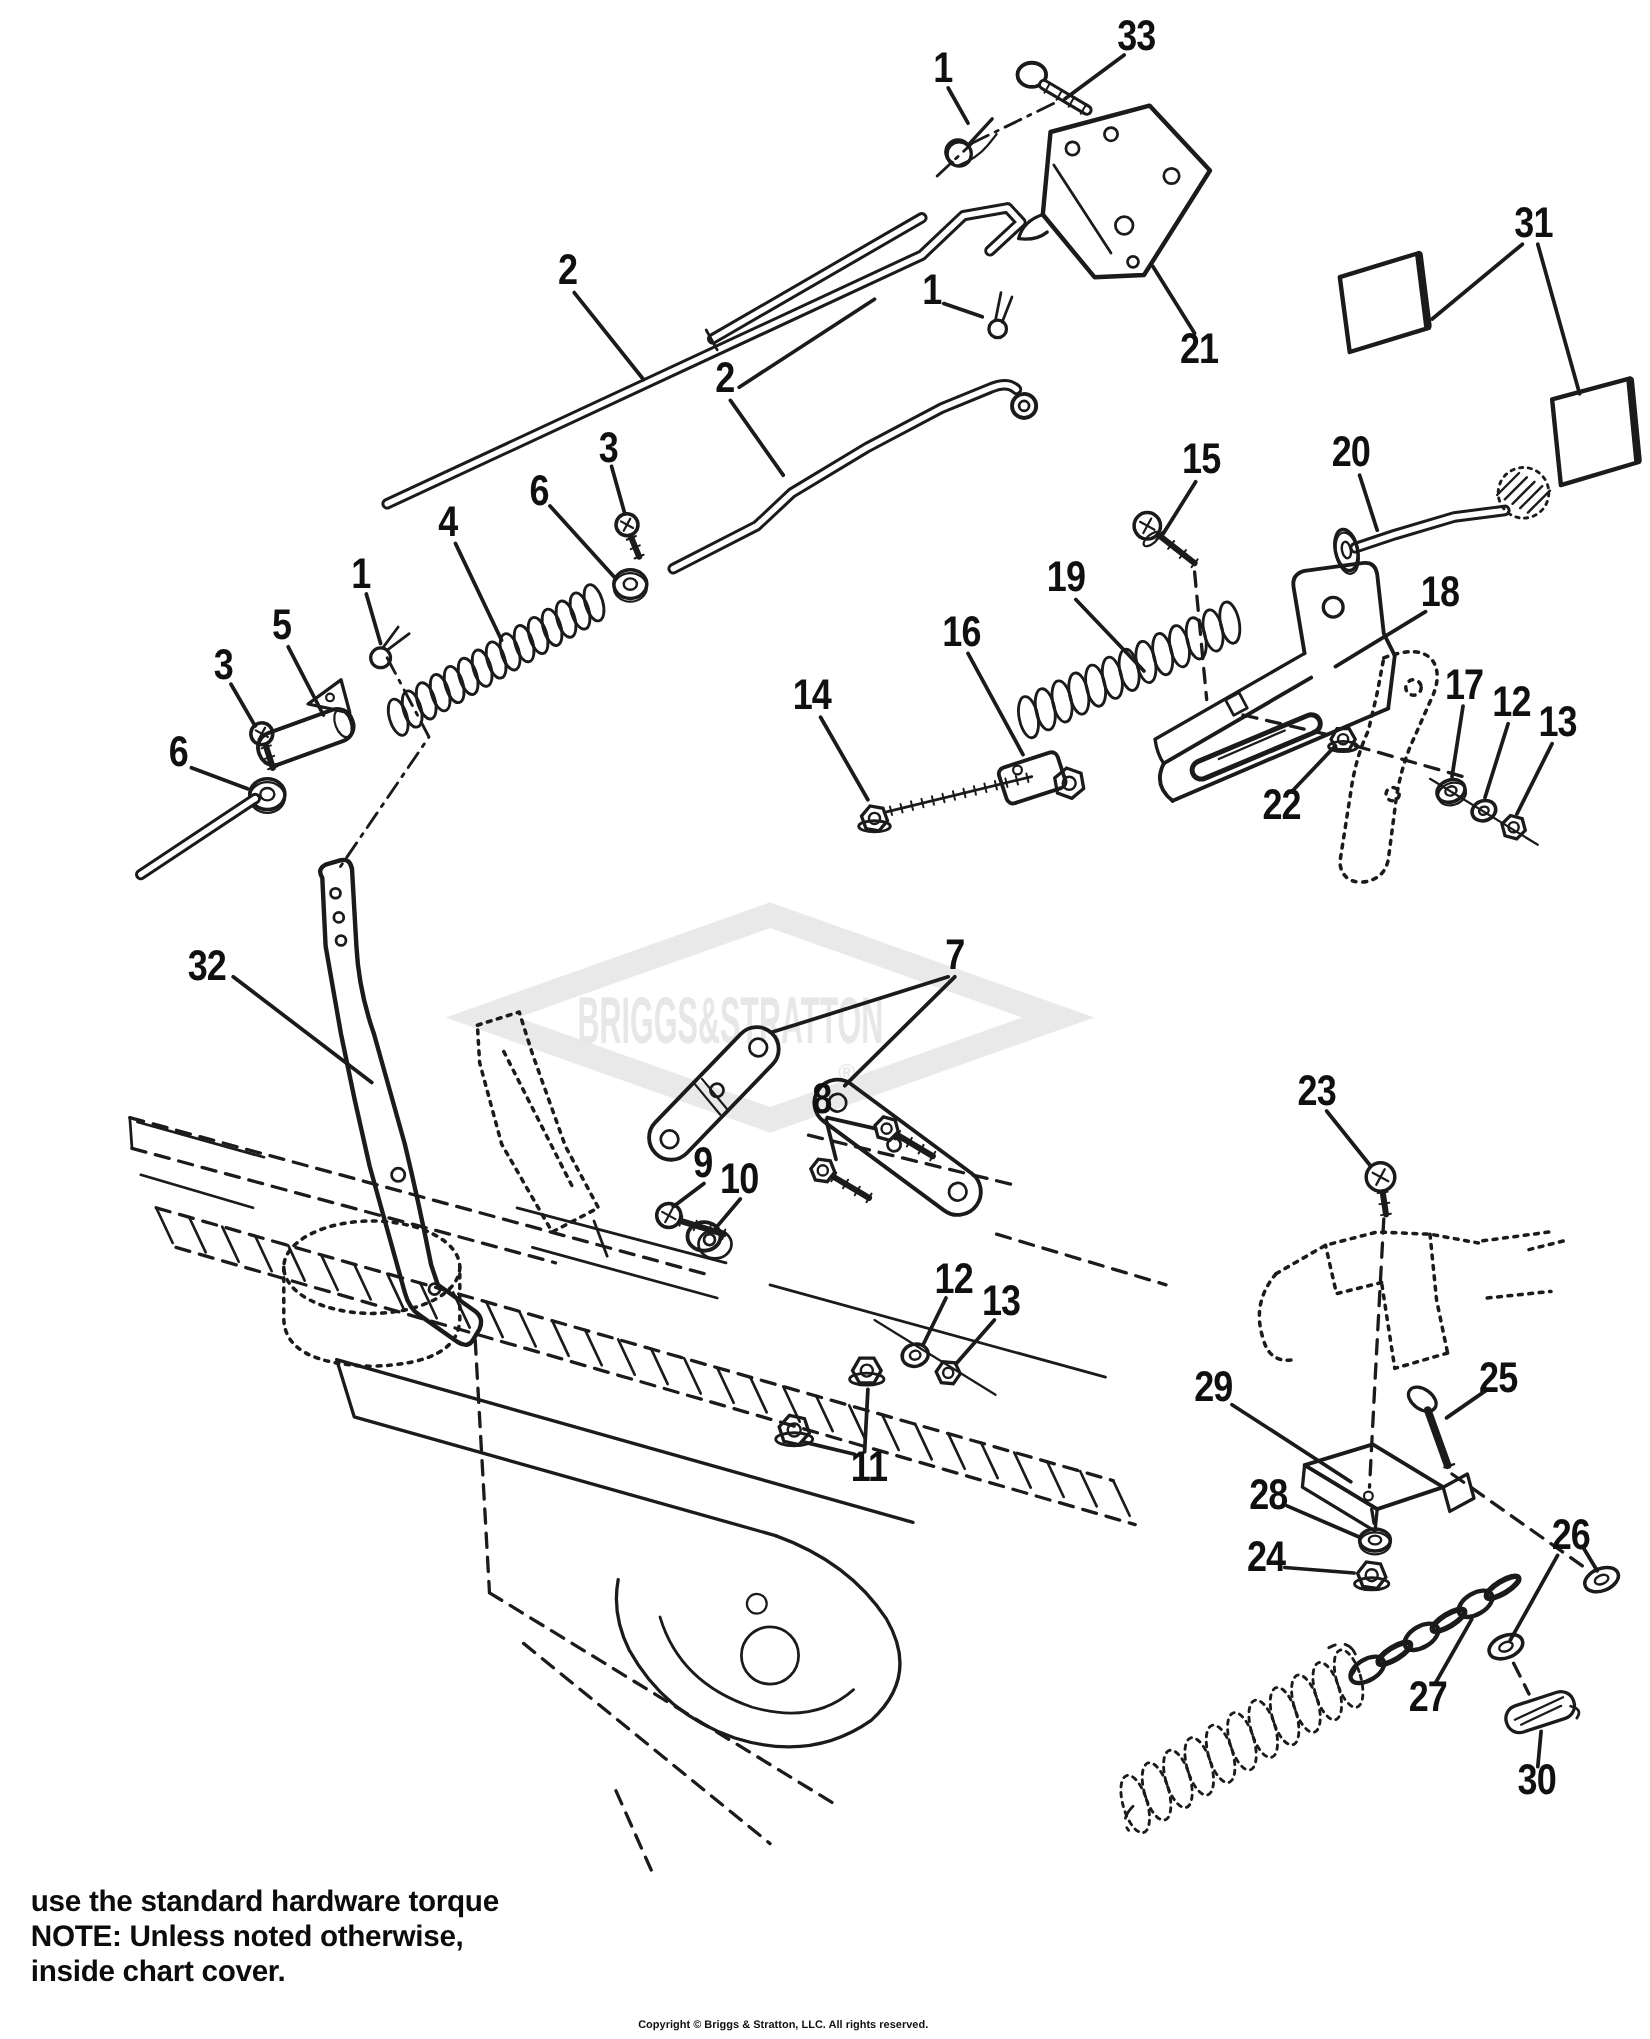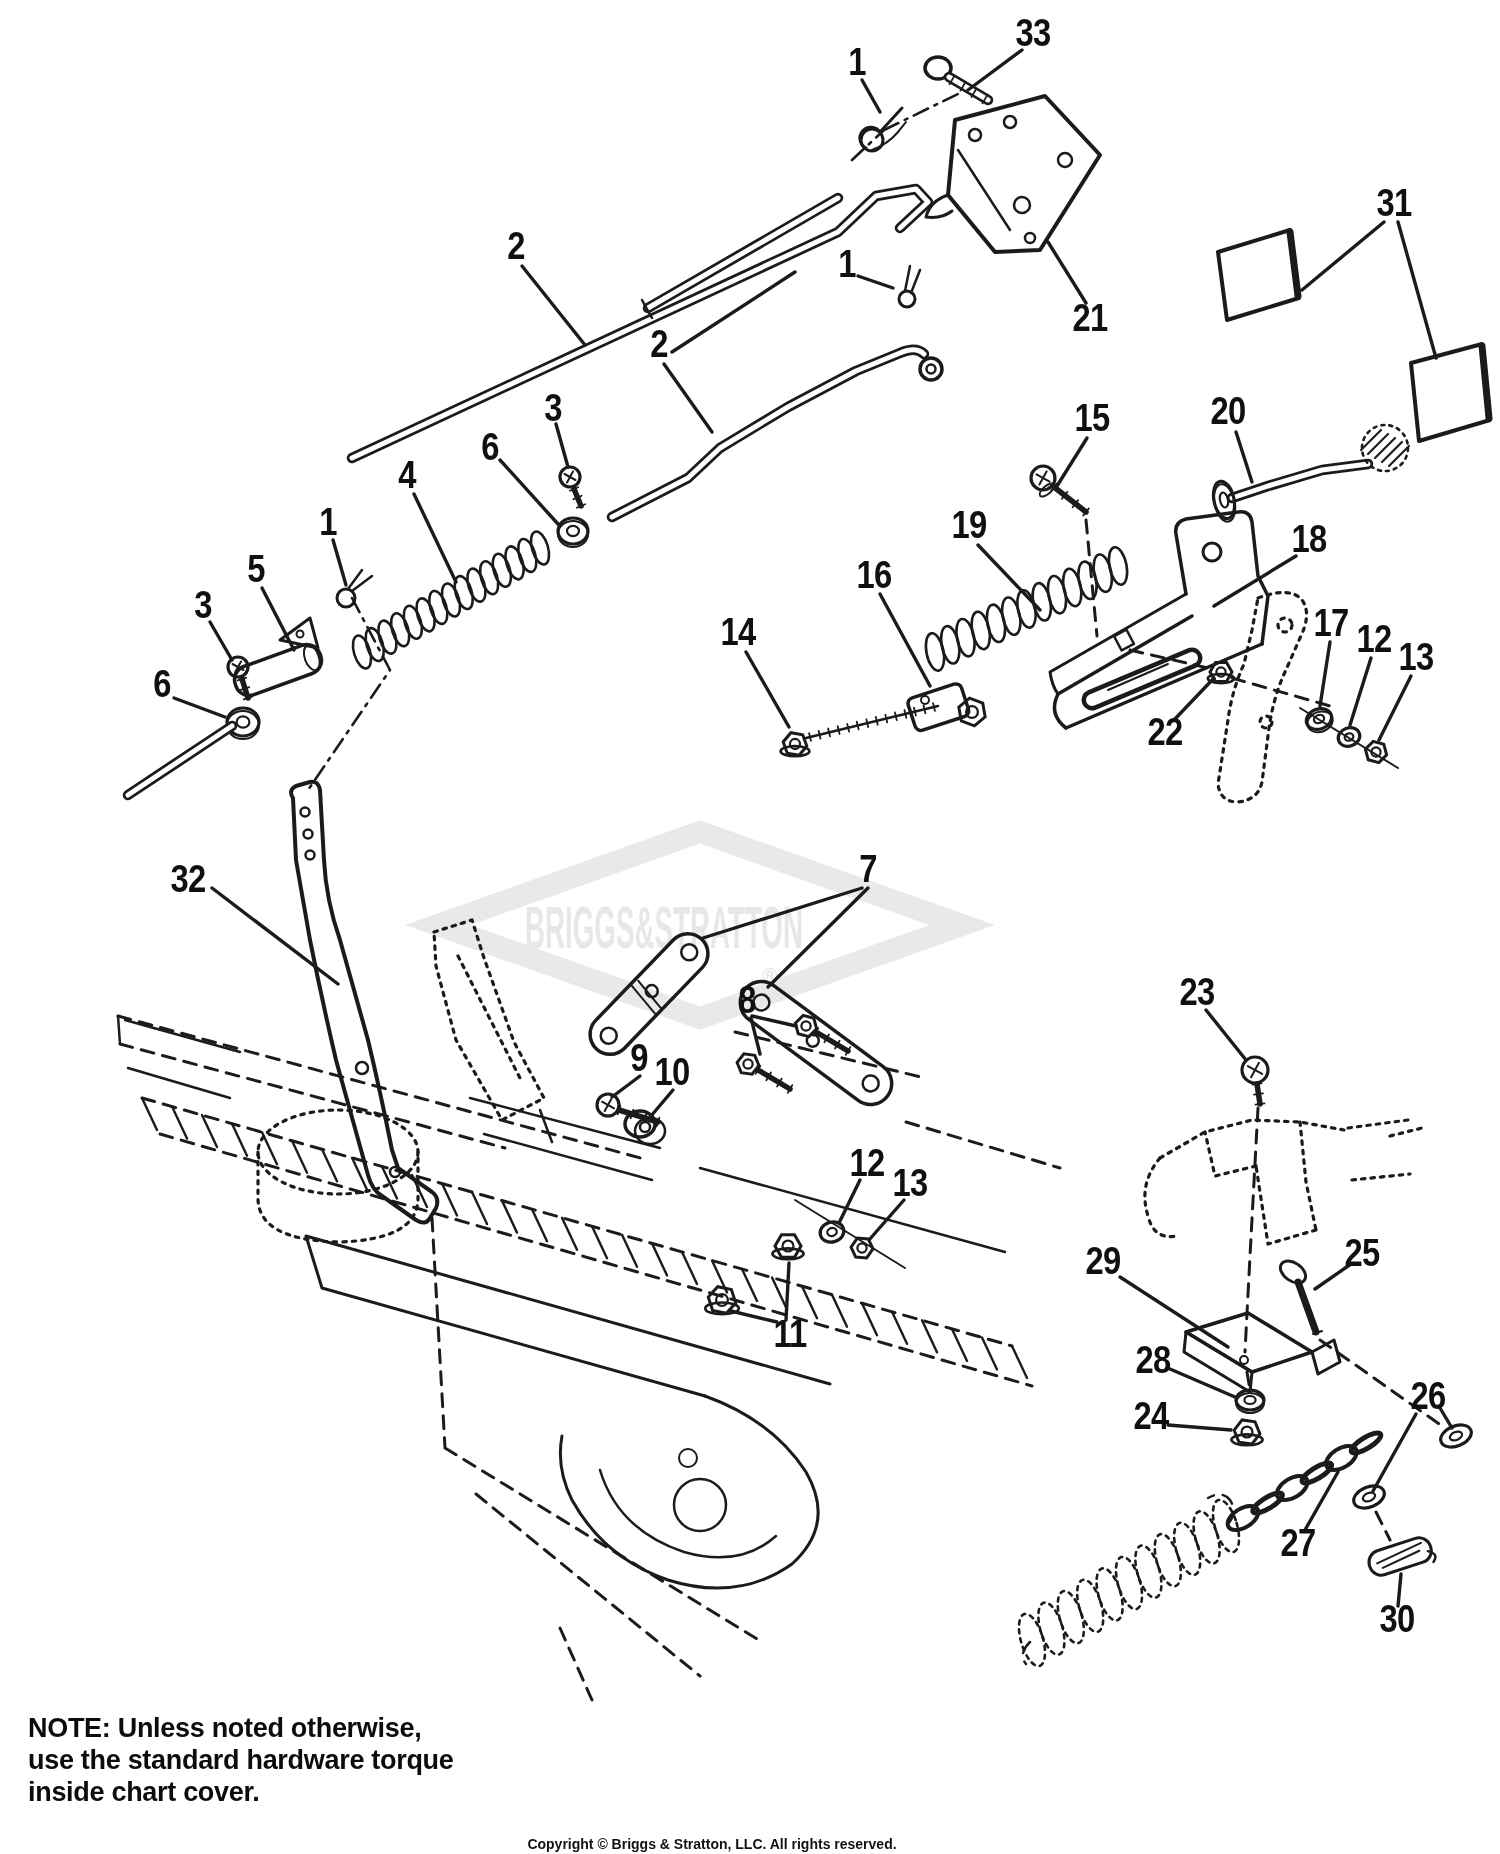--- a/index.html
+++ b/index.html
@@ -14,21 +14,21 @@
   .tube{stroke-width:10.5;} .tubein{stroke:#ffffff;stroke-width:5;}
   .slot{stroke-width:21;} .slotin{stroke:#ffffff;stroke-width:12;}
   .lead{stroke-width:3.4;}
   .wm{fill:#e7e7e7;stroke:none;font-family:"Liberation Sans",sans-serif;font-weight:700;}
   .callout{position:absolute;transform:translate(-50%,-54%) scaleX(.84);
            font:700 39px "Liberation Sans",sans-serif;color:#101010;letter-spacing:-1px;
            white-space:nowrap;}
   .note{position:absolute;left:28px;top:1712px;font-size:27px;font-weight:700;color:#0c0c0c;
         line-height:32px;letter-spacing:-.3px;}
   .copyright{position:absolute;left:462px;top:1836px;width:500px;text-align:center;
-             font-size:14px;font-weight:700;color:#111;}
+             font-size:10px;font-weight:700;color:#111;}
 </style>
 </head>
 <body>
 
 <div class="stage">
 
 <svg width="1500" height="1854" viewBox="0 0 1500 1854">
 
   <g>
     <polygon points="700,832 962,925 700,1018 438,925" fill="none" stroke="#e9e9e9" stroke-width="22"></polygon>
@@ -587,20 +587,20 @@
       <div class="callout" style="left: 1103px; top: 1263px;">29</div>
       <div class="callout" style="left: 1362px; top: 1255px;">25</div>
       <div class="callout" style="left: 1153px; top: 1362px;">28</div>
       <div class="callout" style="left: 1151px; top: 1418px;">24</div>
       <div class="callout" style="left: 1428px; top: 1398px;">26</div>
       <div class="callout" style="left: 1298px; top: 1545px;">27</div>
       <div class="callout" style="left: 1397px; top: 1621px;">30</div>
     </div>
 
 <div class="note">
+  <div>use the standard hardware torque</div>
   <div>NOTE: Unless noted otherwise,</div>
-  <div>use the standard hardware torque</div>
   <div>inside chart cover.</div>
 </div>
 
 <div class="copyright">Copyright © Briggs &amp; Stratton, LLC. All rights reserved.</div>
 
 </div>
 
 </body></html>

